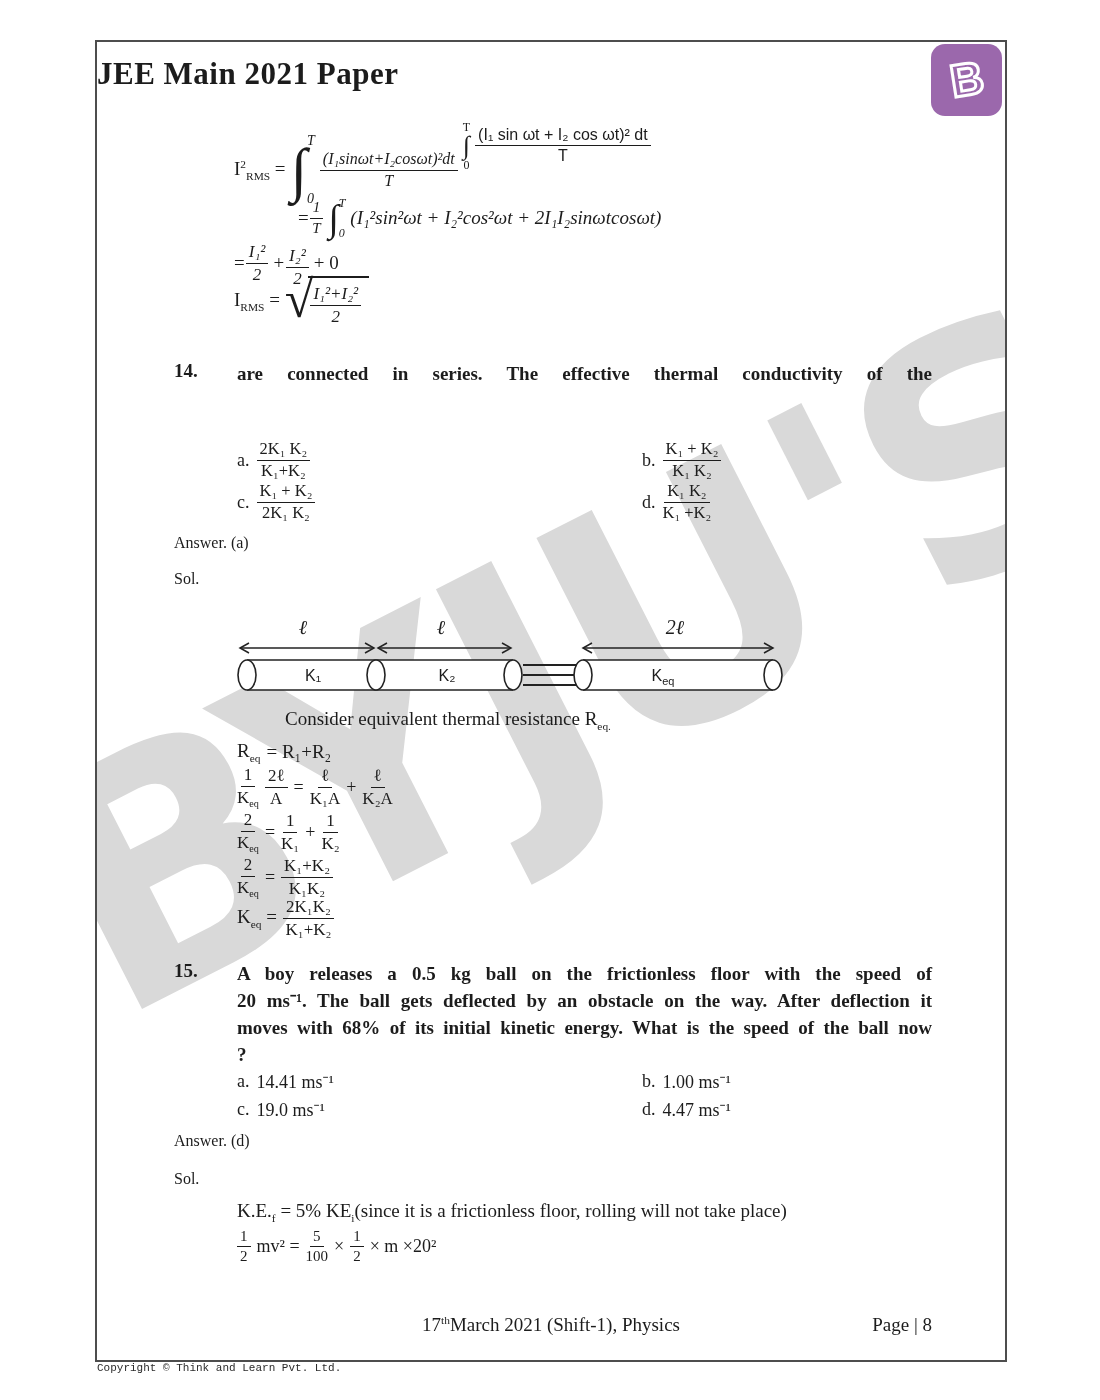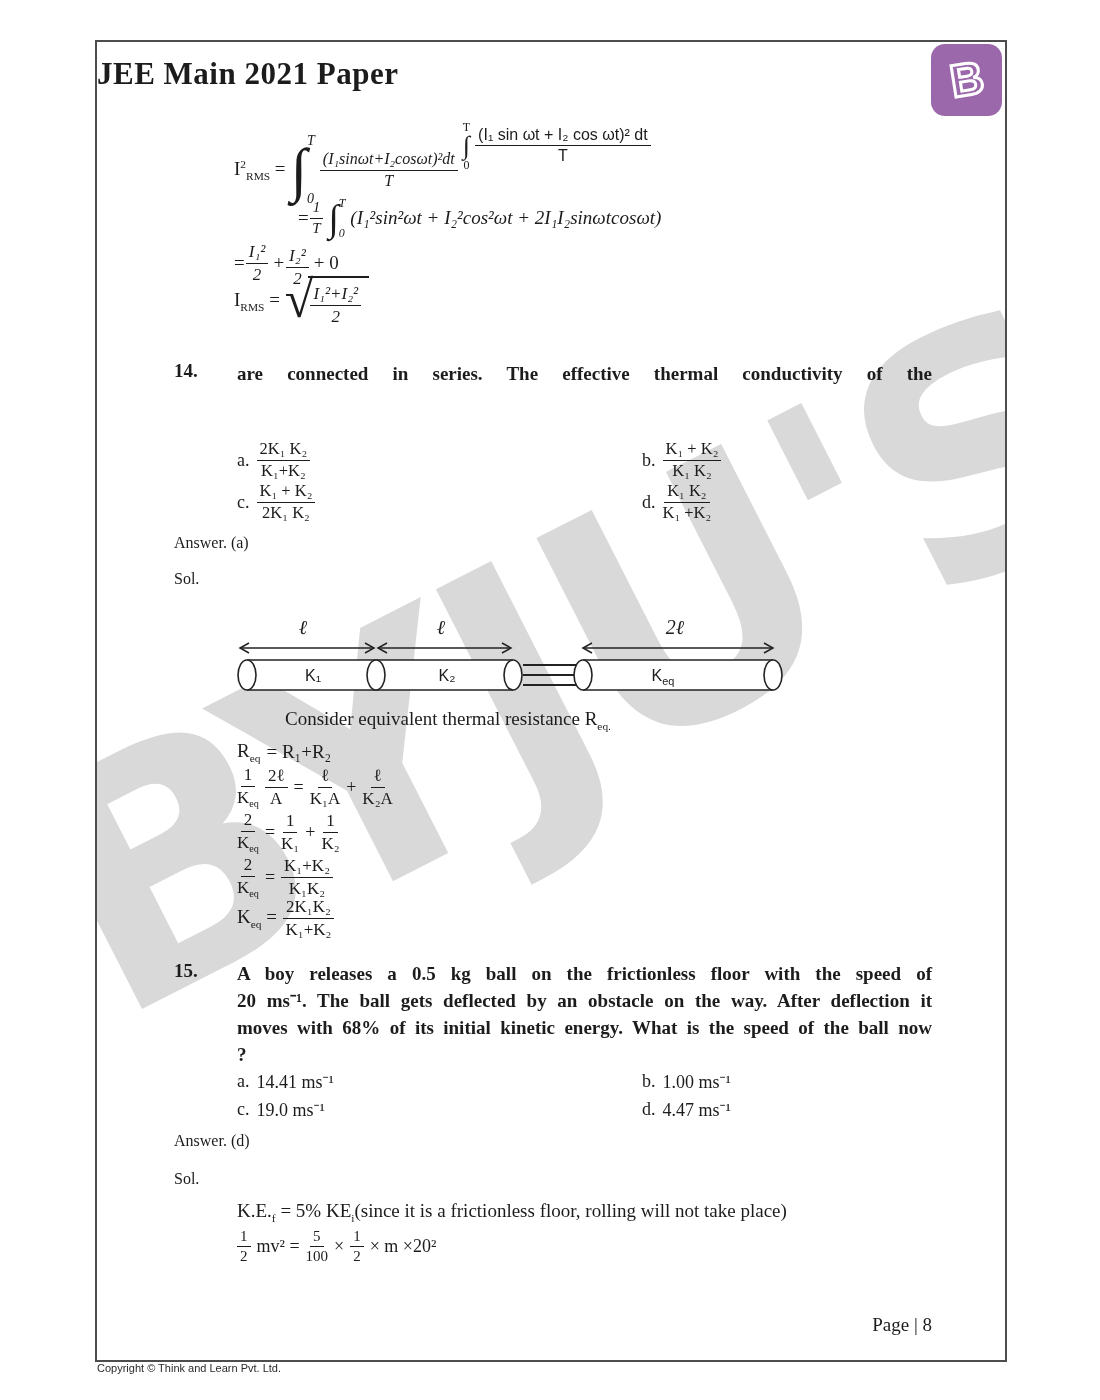--- a/index.html
+++ b/index.html
@@ -52,21 +52,21 @@
   .qline.stretch{text-align-last:justify;}
   .opt{position:absolute;display:flex;align-items:center;gap:7px;font-size:18px;}
   .opt .fr{font-size:16.5px;}
   .bold-label{position:absolute;left:77px;font-size:16px;font-weight:normal;}
   .plain{position:absolute;font-size:19px;}
   .eqrow{position:absolute;left:140px;display:flex;align-items:center;gap:6px;font-size:18px;white-space:nowrap;}
   
   .footer-date{position:absolute;left:0;right:0;top:1272px;text-align:center;font-size:19px;}
   .footer-page{position:absolute;right:73px;top:1272px;font-size:19px;}
   .copyright{position:absolute;left:97px;top:1362px;font-size:11px;color:#2b2b2b;
-    font-family:Liberation Sans, sans-serif;}
+    font-family:Liberation Mono, monospace;}
   svg text{font-family:"Liberation Sans", sans-serif;}
   svg .scriptl{font-family:"Liberation Serif", serif;font-style:italic;}
 </style>
 </head>
 <body>
 
 <div class="page">
 
   <div class="watermark">BYJU'S</div>
 
@@ -340,18 +340,21 @@
           <span class="d">100</span>
       </span>
       <span>×</span>
       <span class="fr" style="font-size:15px;">
         <span class="n">1</span>
           <span class="d">2</span>
       </span>
       <span>× m ×20²</span>
     </div>
 
+    <div class="footer-date">
+      <span>17</span><sup>th</sup><span>March 2021 (Shift-1), Physics</span>
+    </div>
     <div class="footer-page">Page | 8</div>
 
   </div>
 </div>
 
 <div class="copyright">Copyright © Think and Learn Pvt. Ltd.</div>
 
 </body></html>

